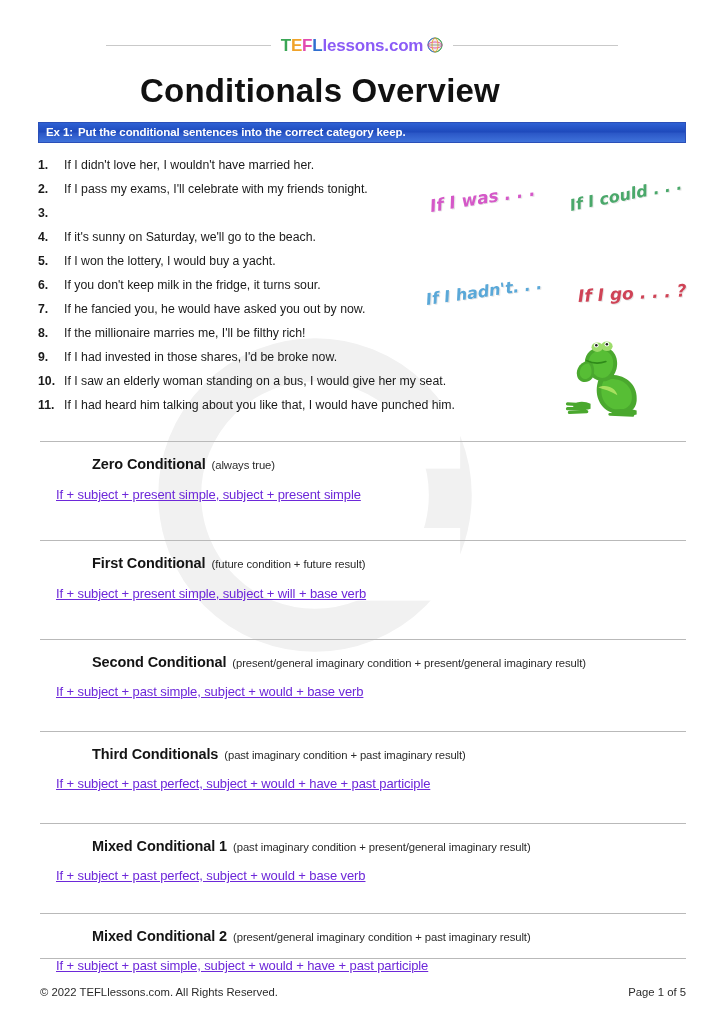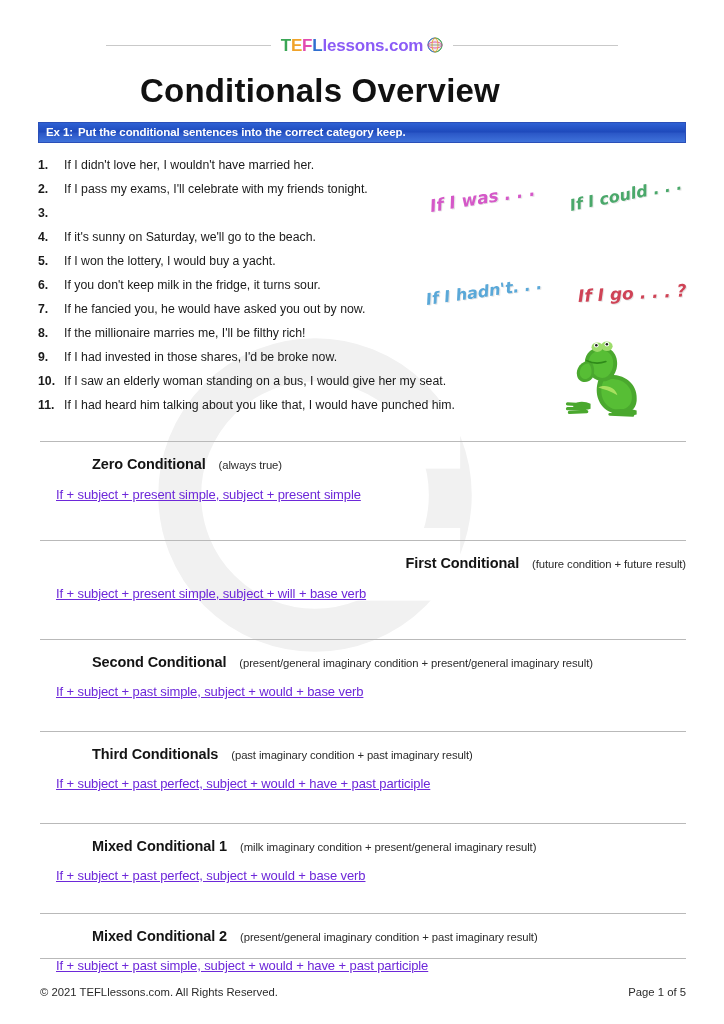--- a/index.html
+++ b/index.html
@@ -205,37 +205,37 @@
   .sec-name {
     font-size: 14.5px;
     font-weight: bold;
     color: #141414;
     letter-spacing: -0.1px;
     margin-left: 42px;
   }
   .sec-desc {
     font-size: 11.3px;
     color: #2b2b2b;
-    margin-left: 13px;
+    margin-left: 6px;
     letter-spacing: -0.1px;
   }
   .sec-formula {
     padding-left: 16px;
     font-size: 13px;
     color: #6d28d9;
     white-space: nowrap;
     letter-spacing: -0.1px;
     text-decoration: underline;
   }
 
   
   .s0 .sec-head     { padding-top: 14px; }
   .s0 .sec-formula  { padding-top: 15px; padding-bottom: 38px; }
 
-  .s1 .sec-head     { padding-top: 14px; text-align: right; }
+  .s1 .sec-head     { padding-top: 14px; }
   .s1 .sec-formula  { padding-top: 15px; padding-bottom: 38px; }
 
   .s2 .sec-head     { padding-top: 14px; }
   .s2 .sec-formula  { padding-top: 14px; padding-bottom: 32px; }
 
   .s3 .sec-head     { padding-top: 14px; }
   .s3 .sec-formula  { padding-top: 14px; padding-bottom: 32px; }
 
   .s4 .sec-head     { padding-top: 14px; }
   .s4 .sec-formula  { padding-top: 14px; padding-bottom: 30px; }
@@ -420,34 +420,34 @@
       <div class="divider"></div>
       <div class="sec-head">
         <span class="sec-name">Third Conditionals</span><span class="sec-desc">(past imaginary condition + past imaginary result)</span>
       </div>
       <div class="sec-formula">If + subject + past perfect, subject + would + have + past participle</div>
     </div>
 
     <div class="section s4">
       <div class="divider"></div>
       <div class="sec-head">
-        <span class="sec-name">Mixed Conditional 1</span><span class="sec-desc">(milk imaginary condition + present/general imaginary result)</span>
+        <span class="sec-name">Mixed Conditional 1</span><span class="sec-desc">(past imaginary condition + present/general imaginary result)</span>
       </div>
       <div class="sec-formula">If + subject + past perfect, subject + would + base verb</div>
     </div>
 
     <div class="section s5">
       <div class="divider"></div>
       <div class="sec-head">
         <span class="sec-name">Mixed Conditional 2</span><span class="sec-desc">(present/general imaginary condition + past imaginary result)</span>
       </div>
       <div class="sec-formula">If + subject + past simple, subject + would + have + past participle</div>
     </div>
 
   </div>
 
   <div class="footer-rule"></div>
   <div class="footer">
-    <span>© 2021 TEFLlessons.com. All Rights Reserved.</span>
+    <span>© 2022 TEFLlessons.com. All Rights Reserved.</span>
     <span>Page 1 of 5</span>
   </div>
 
 </div>
 
 </body></html>

